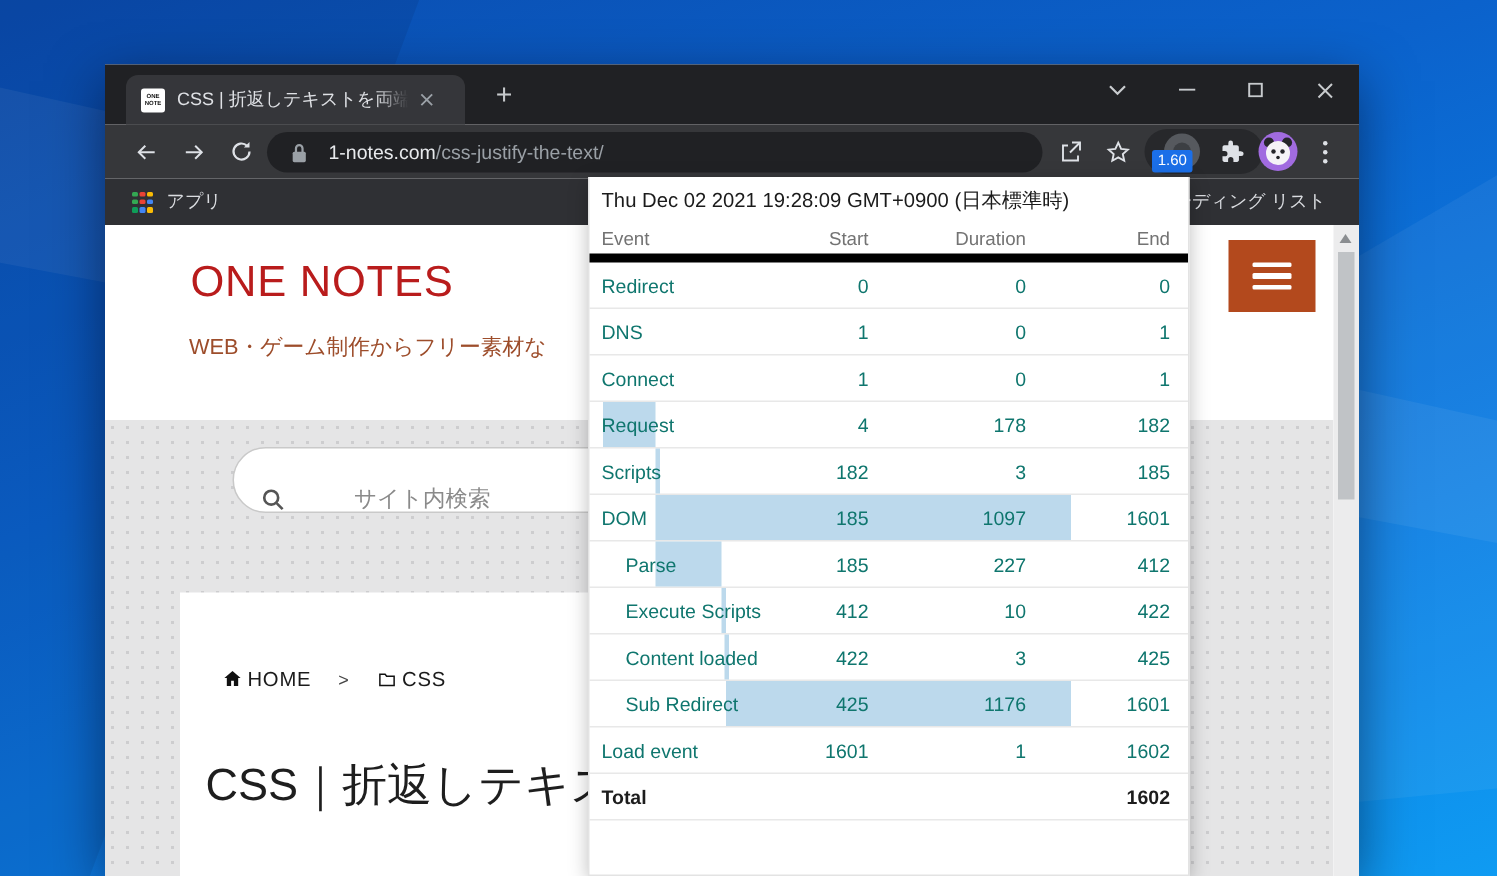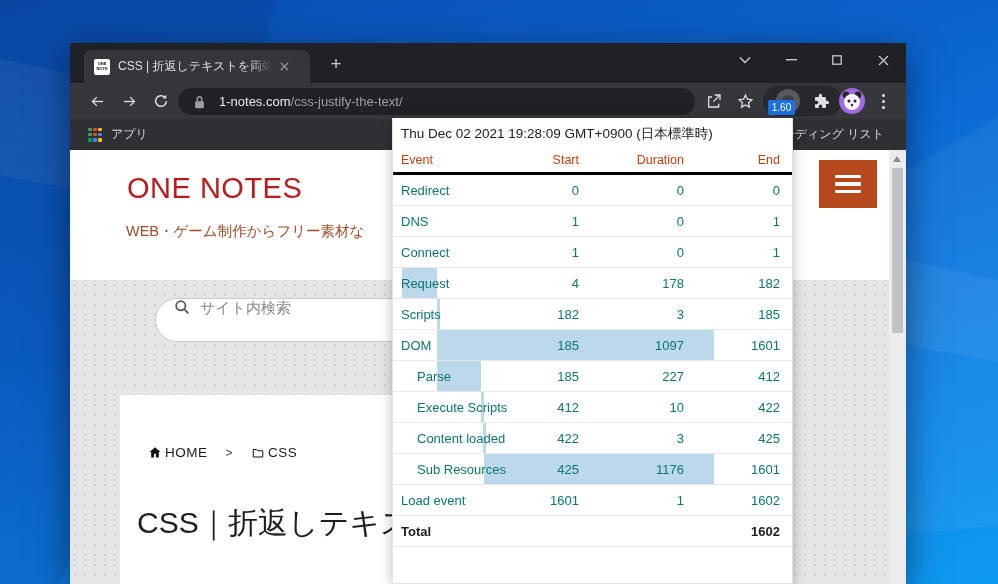--- a/index.html
+++ b/index.html
@@ -65,21 +65,21 @@
   
   .page { position:absolute; left:0; top:107px; right:17px; bottom:0; background:#fff; overflow:hidden; }
   .site-title { position:absolute; left:57px; top:22px; font-size:29px; color:#b91c1c; letter-spacing:0.5px; }
   .site-tagline { position:absolute; left:56px; top:72px; font-size:14.5px; color:#9d4d2b; }
   .hamburger { position:absolute; left:749px; top:10px; width:58px; height:48px; background:#b3491d;
       display:flex; flex-direction:column; align-items:center; justify-content:center; gap:4px; }
   .hamburger span { width:26px; height:3.5px; background:#fff; border-radius:1px; }
   .graybg { position:absolute; left:0; top:130px; right:0; bottom:0; background-color:#e5e5e6;
       background-image:radial-gradient(circle, #cdcdcf 1px, transparent 1.3px); background-size:10px 10px; }
   .searchbox { position:absolute; left:85px; top:18px; width:390px; height:44px; background:#fff;
-      border:1px solid #c9c9c9; border-radius:22px; display:flex; align-items:flex-start; padding-left:18px; }
+      border:1px solid #c9c9c9; border-radius:22px; display:flex; align-items:flex-end; padding-left:18px;gap:36px; }
   .searchbox input { border:none; outline:none; margin-left:10px; font-size:15px; color:#333; width:300px;
       font-family:"Liberation Sans", sans-serif; background:transparent; }
   .searchbox input::placeholder { color:#8a8a8a; }
   .card { position:absolute; left:50px; top:115px; width:650px; bottom:-10px; background:#fff; }
   .breadcrumb { position:absolute; left:28px; top:50px; display:flex; align-items:flex-end; gap:18px;
       font-size:13.5px; color:#1b1b1b; letter-spacing:0.5px; }
   .crumb { display:flex; align-items:center; gap:3px; }
   .crumb-sep { color:#444; font-size:12px; }
   .article-heading { position:absolute; left:17px; top:108px; font-size:30px; color:#1e1e1e; }
 
@@ -92,21 +92,21 @@
   
   .popup { position:absolute; left:392px; top:118px; width:401px; height:466px; background:#fff;
       border:1px solid #e3e3e3; border-top:none; box-shadow:0 3px 12px rgba(0,0,0,.25); z-index:60; }
   .popup-title { font-size:17px; font-weight:bold; color:#6e6e6e; padding:9px 12px 7px 11px;
       border-bottom:1px solid #ececec; }
   .popup-date { font-size:13.5px; color:#1b1b1b; padding:7px 8px 5px 8px; }
   .t-row { position:relative; display:grid; grid-template-columns:1fr 70px 105px 96px;
       align-items:center; height:31px; padding:0 12px 0 8px; border-bottom:1px solid #e8e8e8;
       font-size:13px; color:#0f766e; }
   .t-row > span { position:relative; z-index:2; }
-  .t-head { height:27px; color:#c2410c; font-size:12.5px; border-bottom:3px solid #000000; }
+  .t-head { height:27px; color:#737373; font-size:12.5px; border-bottom:6px solid #000000; }
   .num { text-align:right; }
   .t-row.indent .cell-event { padding-left:16px; }
   .t-row.bold { font-weight:bold; color:#1d1d1d; }
   .bar { position:absolute; top:0; bottom:0; z-index:1; }
 
   svg { display:block; }
 </style>
 </head>
 <body>
 
@@ -342,21 +342,21 @@
   </div>
         <div class="t-row indent">
           <div class="bar" style="background: rgb(188, 217, 236); left: 90.4507px; width: 3px;"></div>
     <span class="cell-event">Content loaded</span>
     <span class="num cell-start">422</span>
     <span class="num cell-duration">3</span>
     <span class="num cell-end">425</span>
   </div>
         <div class="t-row indent">
           <div class="bar" style="background: rgb(188, 217, 236); left: 91.0368px; width: 229.768px;"></div>
-    <span class="cell-event">Sub Resources</span>
+    <span class="cell-event">Sub Redirect</span>
     <span class="num cell-start">425</span>
     <span class="num cell-duration">1176</span>
     <span class="num cell-end">1601</span>
   </div>
         <div class="t-row">
     <span class="cell-event">Load event</span>
     <span class="num cell-start">1601</span>
     <span class="num cell-duration">1</span>
     <span class="num cell-end">1602</span>
   </div>

